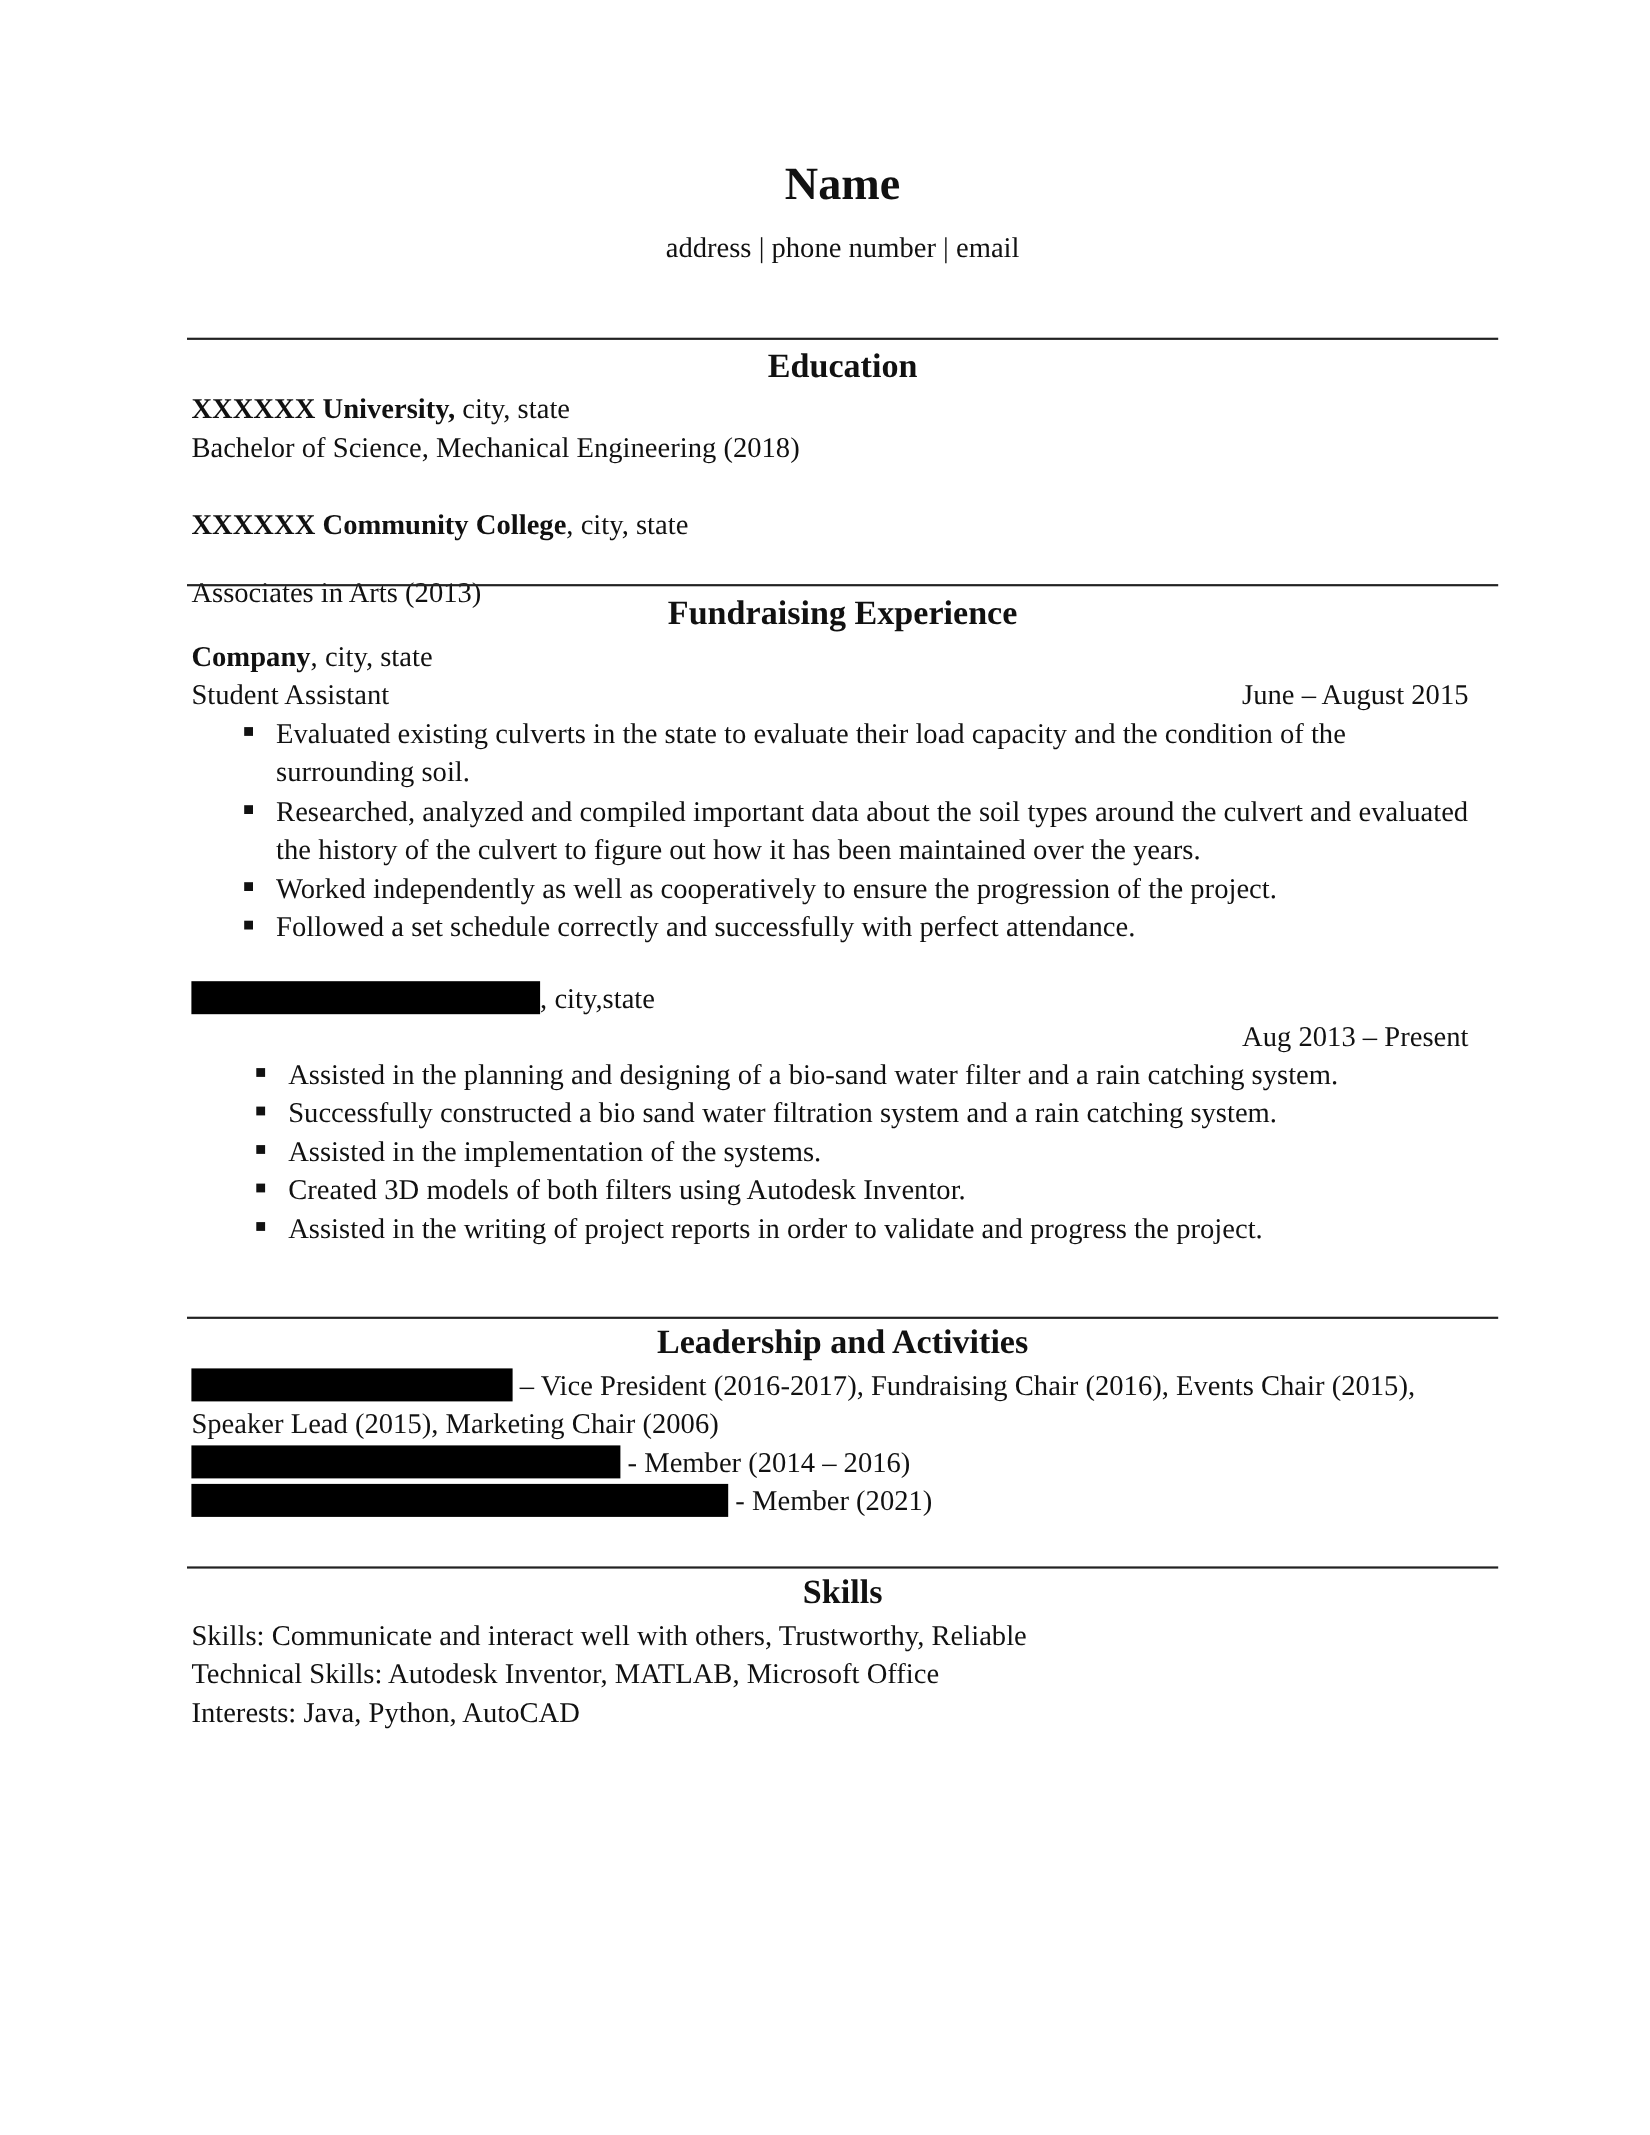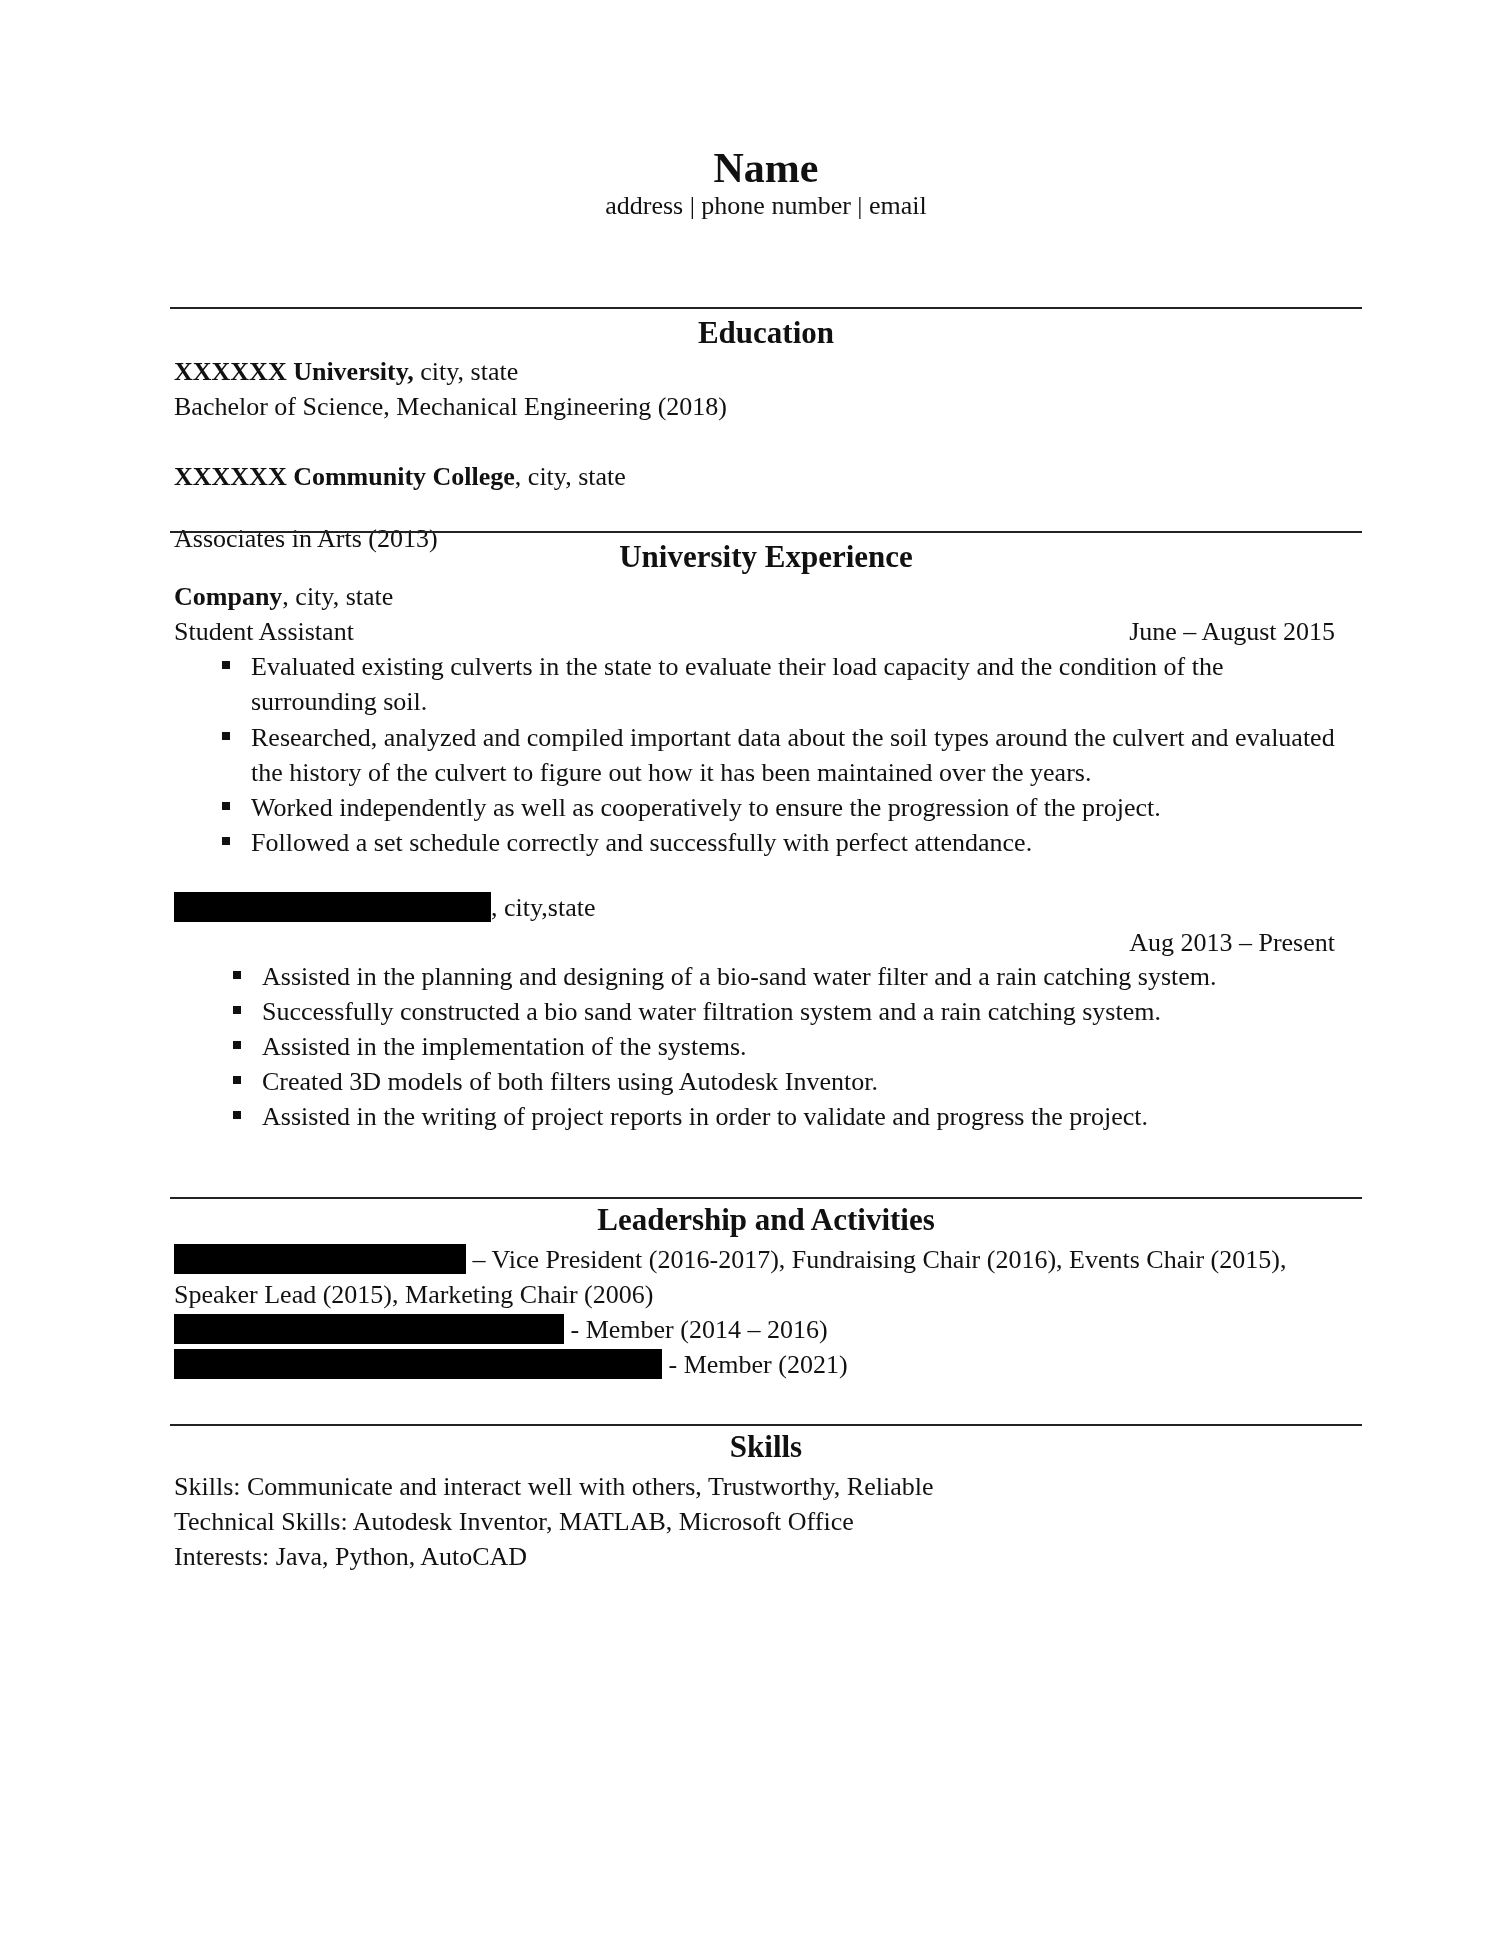--- a/index.html
+++ b/index.html
@@ -17,37 +17,37 @@
   b { font-weight: bold; }
   .bullet { position: absolute; width: 8px; height: 8px; background: #111; }
   .redact { display: inline-block; background: #000; height: 30px; vertical-align: -6px; }
 </style>
 </head>
 <body>
 
 <div class="page">
 
   <div class="abs center name" style="top:143px;">Name</div>
-  <div class="abs center contact" style="top:188px;">address | phone number | email</div>
+  <div class="abs center contact" style="top:208px;">address | phone number | email</div>
 
   <div class="rule" style="top:307px;"></div>
   <div class="abs center heading" style="top:313px;">Education</div>
 
   <div class="abs left" style="top:354px;">
     <b>XXXXXX University,</b><span> city, state</span>
   </div>
   <div class="abs left" style="top:389px;">Bachelor of Science, Mechanical Engineering (2018)</div>
 
   <div class="abs left" style="top:459px;">
     <b>XXXXXX Community College</b><span>, city, state</span>
   </div>
   <div class="abs left" style="top:521px;">Associates in Arts (2013)</div>
 
   <div class="rule" style="top:531px;"></div>
-  <div class="abs center heading" style="top:537px;">University Experience</div>
+  <div class="abs center heading" style="top:537px;">Fundraising Experience</div>
 
   <div class="abs left" style="top:579px;">
     <b>Company</b><span>, city, state</span>
   </div>
   <div class="abs left" style="top:614px;">Student Assistant</div>
   <div class="abs right" style="top:614px;">June – August 2015</div>
 
   <div class="bullet" style="left:222px; top:661px;"></div>
   <div class="abs" style="left:251px; top:649px;">Evaluated existing culverts in the state to evaluate their load capacity and the condition of the</div>
   <div class="abs" style="left:251px; top:684px;">surrounding soil.</div>

